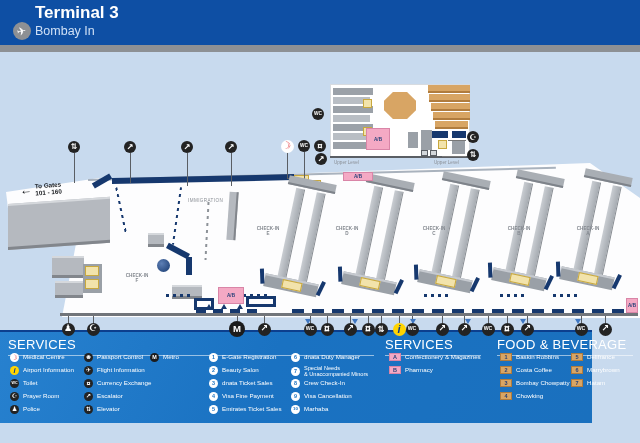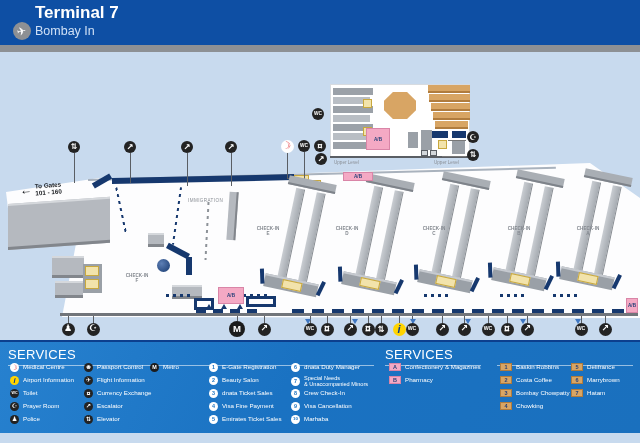--- a/index.html
+++ b/index.html
@@ -35,40 +35,40 @@
            justify-content:center;font-size:4.6px;font-weight:bold;color:#233f78;z-index:4}
   .mic{position:absolute;z-index:5}
   .stem{position:absolute;width:1px;background:#5a5e64;z-index:4}
   .ic{display:inline-flex;align-items:center;justify-content:center;border-radius:50%;flex:none;line-height:1}
   .ic span{display:block}
   .adn{position:absolute;width:0;height:0;border-left:3px solid transparent;border-right:3px solid transparent;
        border-top:5px solid #3f77c2;z-index:3}
   .aup{position:absolute;width:0;height:0;border-left:3px solid transparent;border-right:3px solid transparent;
        border-bottom:5px solid #16386e;z-index:3}
   
-  .legend{position:absolute;left:0;top:340px;width:640px;height:93px;
+  .legend{position:absolute;left:0;top:330px;width:592px;height:93px;
           background:linear-gradient(115deg,#2781cf,#1a72c2 45%,#1a70be);border-top:2px solid #0c3f8e}
   .lsec{position:absolute;top:0;height:93px}
   .lhead{position:absolute;top:5px;left:0;color:#fff;font-size:13px;letter-spacing:.3px;white-space:nowrap}
   .lrule{position:absolute;top:23px;left:0;right:0;height:1px;background:rgba(255,255,255,.55)}
   .lrow{position:absolute;display:flex;align-items:center;color:#fff;font-size:6.2px;line-height:6.6px;white-space:nowrap}
   .lrow .lbl{margin-left:4px}
   .num{background:#fff;color:#1a72c2;font-weight:bold}
   .sqr{display:inline-flex;align-items:center;justify-content:center;flex:none;font-weight:bold;
        width:12px;height:8px;font-size:5.5px;color:#233f78}
   .sqr.pink{background:#f4a9c4;border:1px solid #d985a7}
   .sqr.tan{background:#d8a564;border:1px solid #b07c3e}
 </style>
 </head>
 <body>
 
 <div id="stage">
 
   <div class="banner">
-    <div class="btitle">Terminal 7</div>
+    <div class="btitle">Terminal 3</div>
     <div class="badge">
         <span style="transform:rotate(-12deg)">✈</span>
       </div>
     <div class="bsub">Bombay In</div>
   </div>
   <div class="gstrip"></div>
 
   <div class="map" id="mapLayer">
 
     <i class="floorw" style="clip-path:polygon(88px 129px,590px 111px,640px 146px,640px 266px,62px 265px)"></i>
@@ -469,20 +469,21 @@
             <span class="sqr pink">A</span>
             <span class="lbl">Confectionery &amp; Magazines</span>
           </div>
           <div class="lrow" style="left: 4px; top: 34px;">
             <span class="sqr pink">B</span>
             <span class="lbl">Pharmacy</span>
           </div>
         </div>
     </div>
     <div class="lsec" style="left:497px;width:136px">
+      <div class="lhead">FOOD &amp; BEVERAGE</div>
       <div class="lrule"></div>
       <div>
           <div class="lrow" style="left: 3px; top: 21px;">
             <span class="sqr tan">1</span>
             <span class="lbl">Baskin Robbins</span>
           </div>
           <div class="lrow" style="left: 3px; top: 34px;">
             <span class="sqr tan">2</span>
             <span class="lbl">Costa Coffee</span>
           </div>

